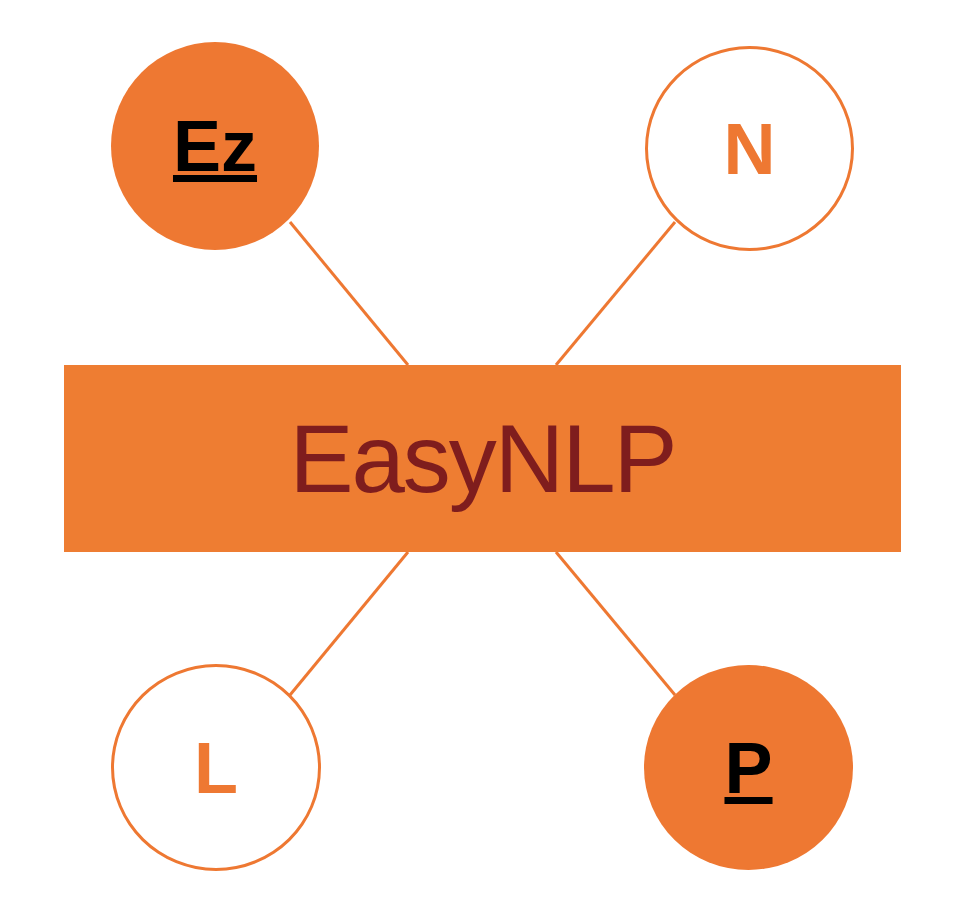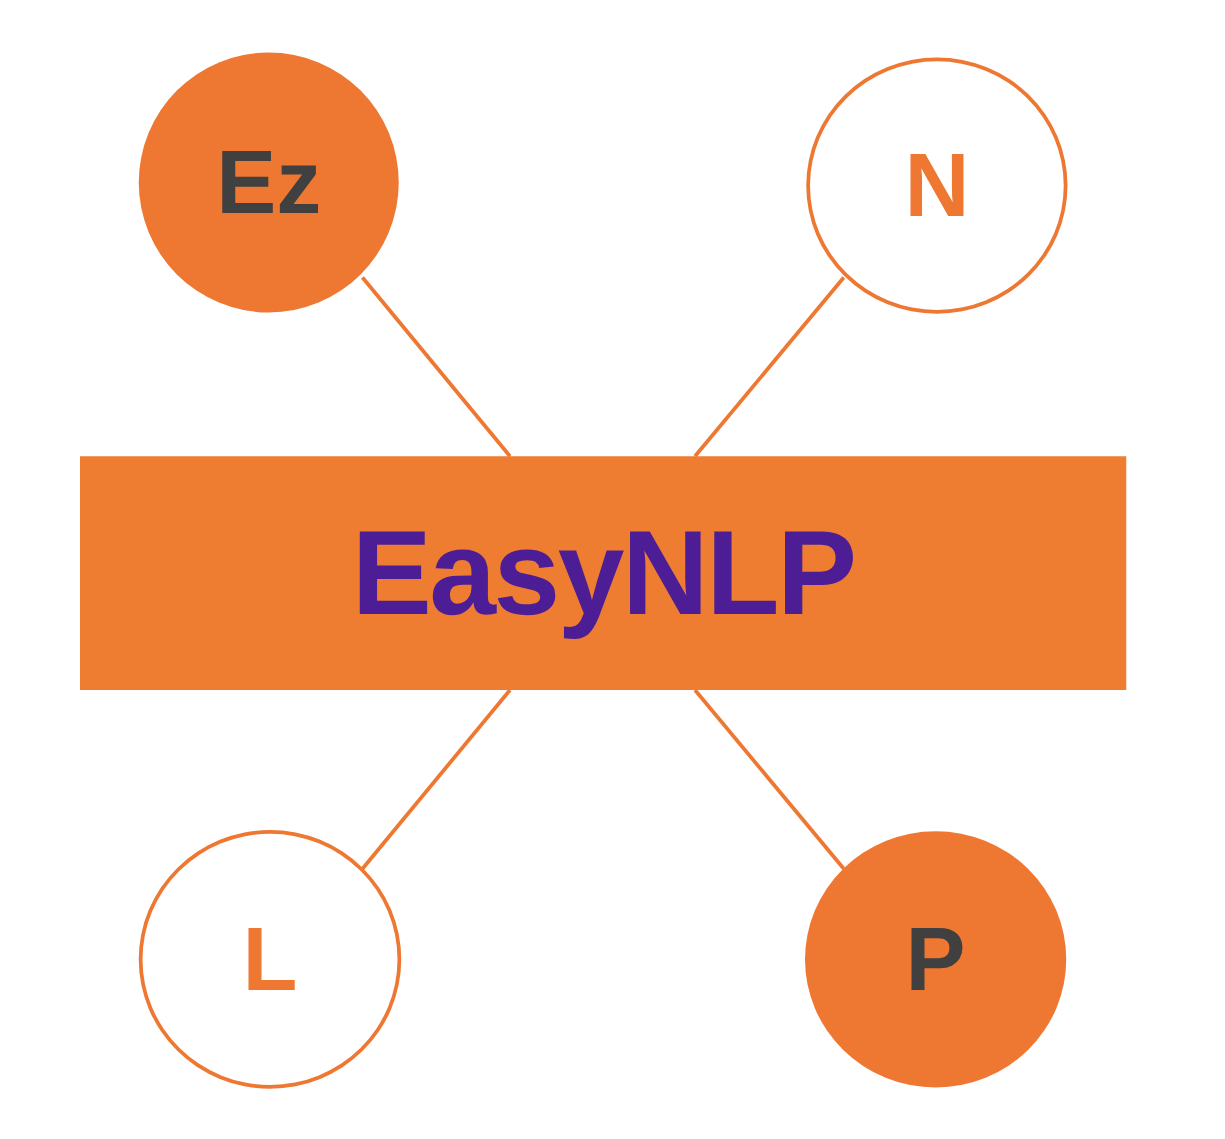--- a/index.html
+++ b/index.html
@@ -1,22 +1,22 @@
 <!DOCTYPE html>
 <html><head>
 <meta charset="utf-8">
 <style>
   html, body { margin:0; padding:0; background:#ffffff; }
   body { width:980px; height:911px; position:relative; overflow:hidden; font-family:"Liberation Sans", sans-serif; }
   svg.links { position:absolute; left:0; top:0; width:980px; height:911px; }
   .node { position:absolute; border-radius:50%; box-sizing:border-box; display:flex; align-items:center; justify-content:center; font-weight:bold; font-size:72px; }
-  .filled { background:#ee7832; color:#404040; }
+  .filled { background:#ee7832; color:#000000;text-decoration:underline; }
   .outline { background:#ffffff; border:3px solid #ee7832; color:#ee7832; }
   .banner { position:absolute; left:64px; top:365px; width:837px; height:187px; background:#ee7d32; display:flex; align-items:center; justify-content:center; }
-  .banner span { color:#4c1d95; font-weight:bold; font-size:96px; letter-spacing:-2px; }
+  .banner span { color:#7f1d1d; font-weight:normal; font-size:96px; letter-spacing:-2px; }
 </style>
 </head>
 <body>
 
 <svg class="links" viewBox="0 0 980 911">
   <line x1="290" y1="222" x2="408" y2="365" stroke="#ee7832" stroke-width="3"></line>
   <line x1="675" y1="222" x2="556" y2="365" stroke="#ee7832" stroke-width="3"></line>
   <line x1="408" y1="552" x2="290" y2="695" stroke="#ee7832" stroke-width="3"></line>
   <line x1="556" y1="552" x2="675" y2="695" stroke="#ee7832" stroke-width="3"></line>
 </svg>

